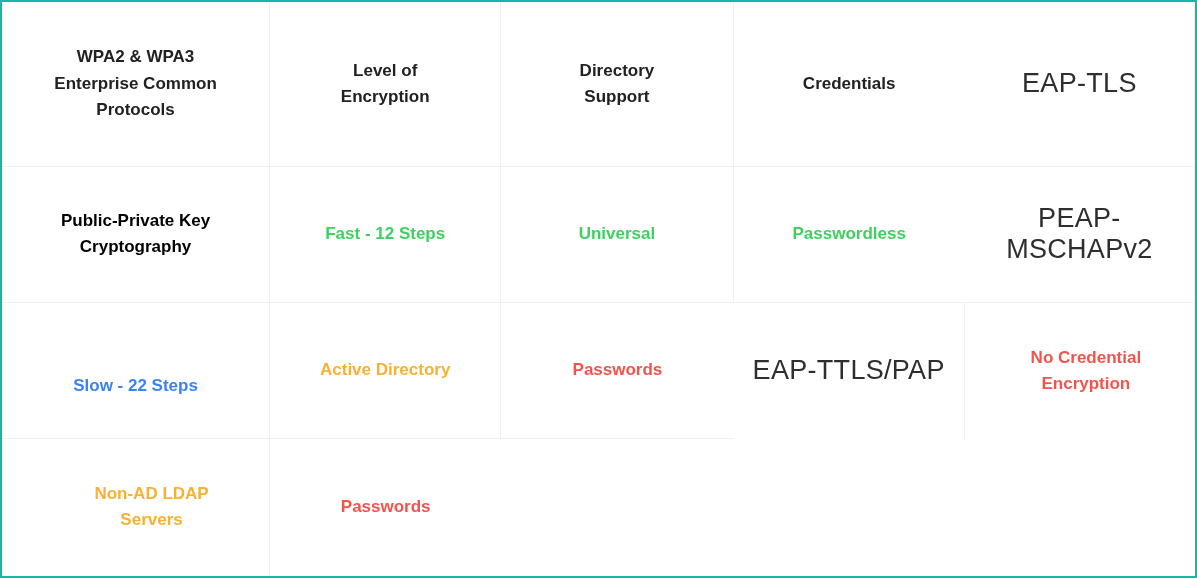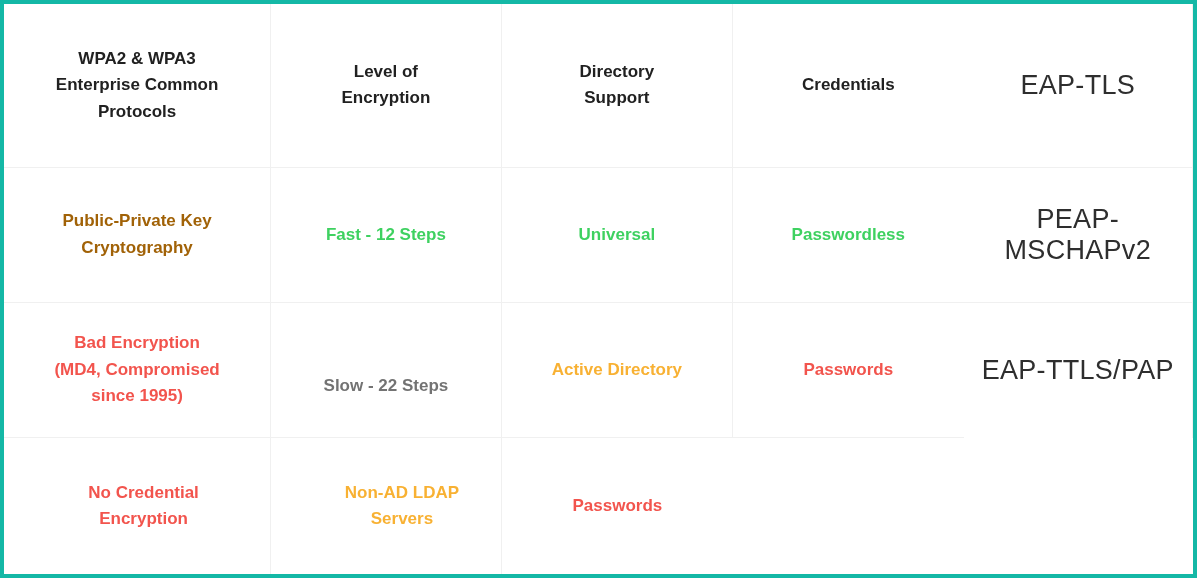--- a/index.html
+++ b/index.html
@@ -9,21 +9,21 @@
     width: 1197px;
     height: 578px;
     overflow: hidden;
   }
   .table {
     width: 1197px;
     height: 578px;
     display: grid;
     grid-template-columns: 269fr 232fr 233fr 232fr 231fr;
     grid-template-rows: 166fr 137fr 137fr 138fr;
-    border: 4px solid #14b8a6;
+    border: 2px solid #14b8a6;
     background: #ffffff;
   }
   .cell {
     display: flex;
     align-items: center;
     justify-content: center;
     text-align: center;
     border-right: 1px solid #f0f0f0;
     border-bottom: 1px solid #f0f0f0;
     padding: 6px 10px;
@@ -70,43 +70,38 @@
 Support</span>
   </div>
   <div class="cell header-cell last-col">
     <span>Credentials</span>
   </div>
 
   <div class="cell protocol-cell">
     <span>EAP-TLS</span>
   </div>
   <div class="cell value-cell">
-    <span style="color: #a16207;">Public-Private Key
+    <span style="color: #000000;">Public-Private Key
 Cryptography</span>
   </div>
   <div class="cell value-cell">
     <span style="color: rgb(62, 209, 96);">Fast - 12 Steps</span>
   </div>
   <div class="cell value-cell">
     <span style="color: rgb(62, 209, 96);">Universal</span>
   </div>
   <div class="cell value-cell last-col">
     <span style="color: rgb(62, 209, 96);">Passwordless</span>
   </div>
 
   <div class="cell protocol-cell">
     <span>PEAP-MSCHAPv2</span>
   </div>
   <div class="cell value-cell">
-    <span style="color: rgb(242, 84, 77);">Bad Encryption
-(MD4, Compromised
-since 1995)</span>
-  </div>
-  <div class="cell value-cell">
-    <span style="color: #737373; margin-top: 32px;">Slow - 22 Steps</span>
+    <span style="color: #3b82f6; margin-top: 32px;">Slow - 22 Steps</span>
   </div>
   <div class="cell value-cell">
     <span style="color: rgb(248, 177, 51);">Active Directory</span>
   </div>
   <div class="cell value-cell last-col">
     <span style="color: rgb(242, 84, 77);">Passwords</span>
   </div>
 
   <div class="cell protocol-cell last-row">
     <span>EAP-TTLS/PAP</span>

